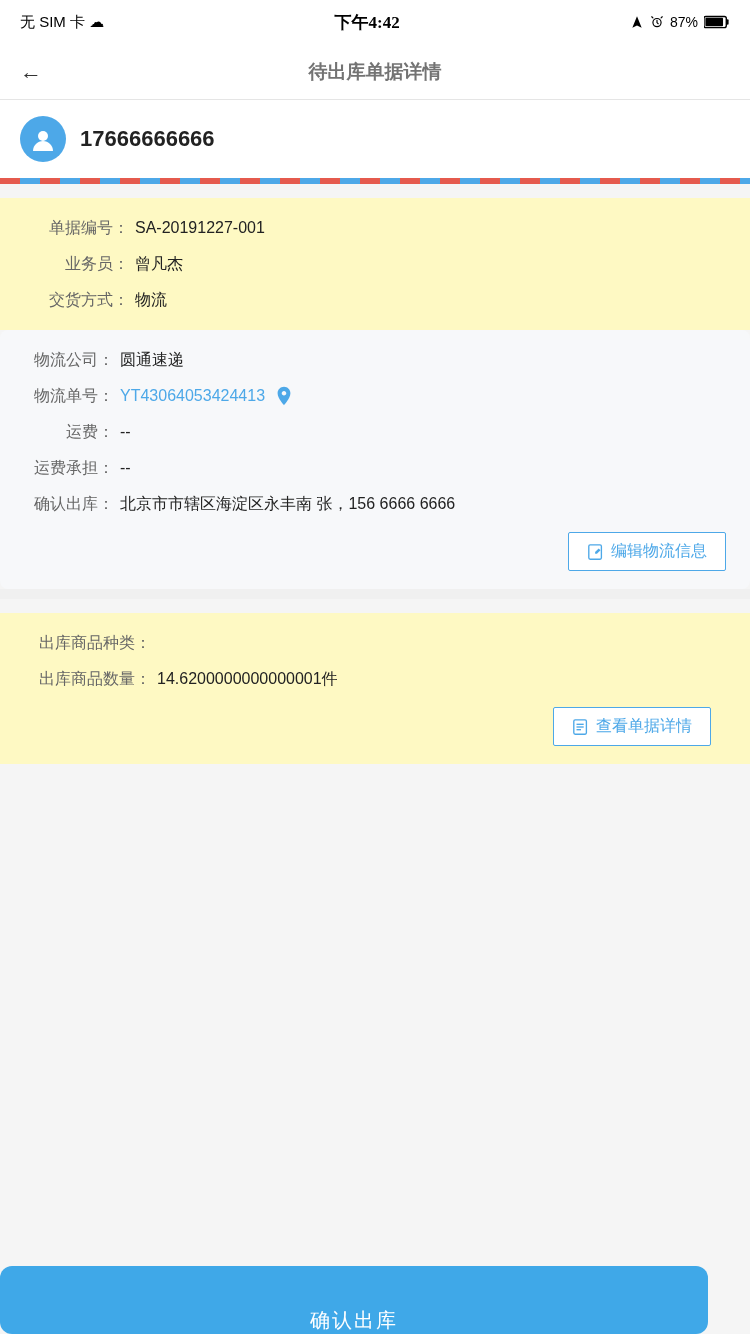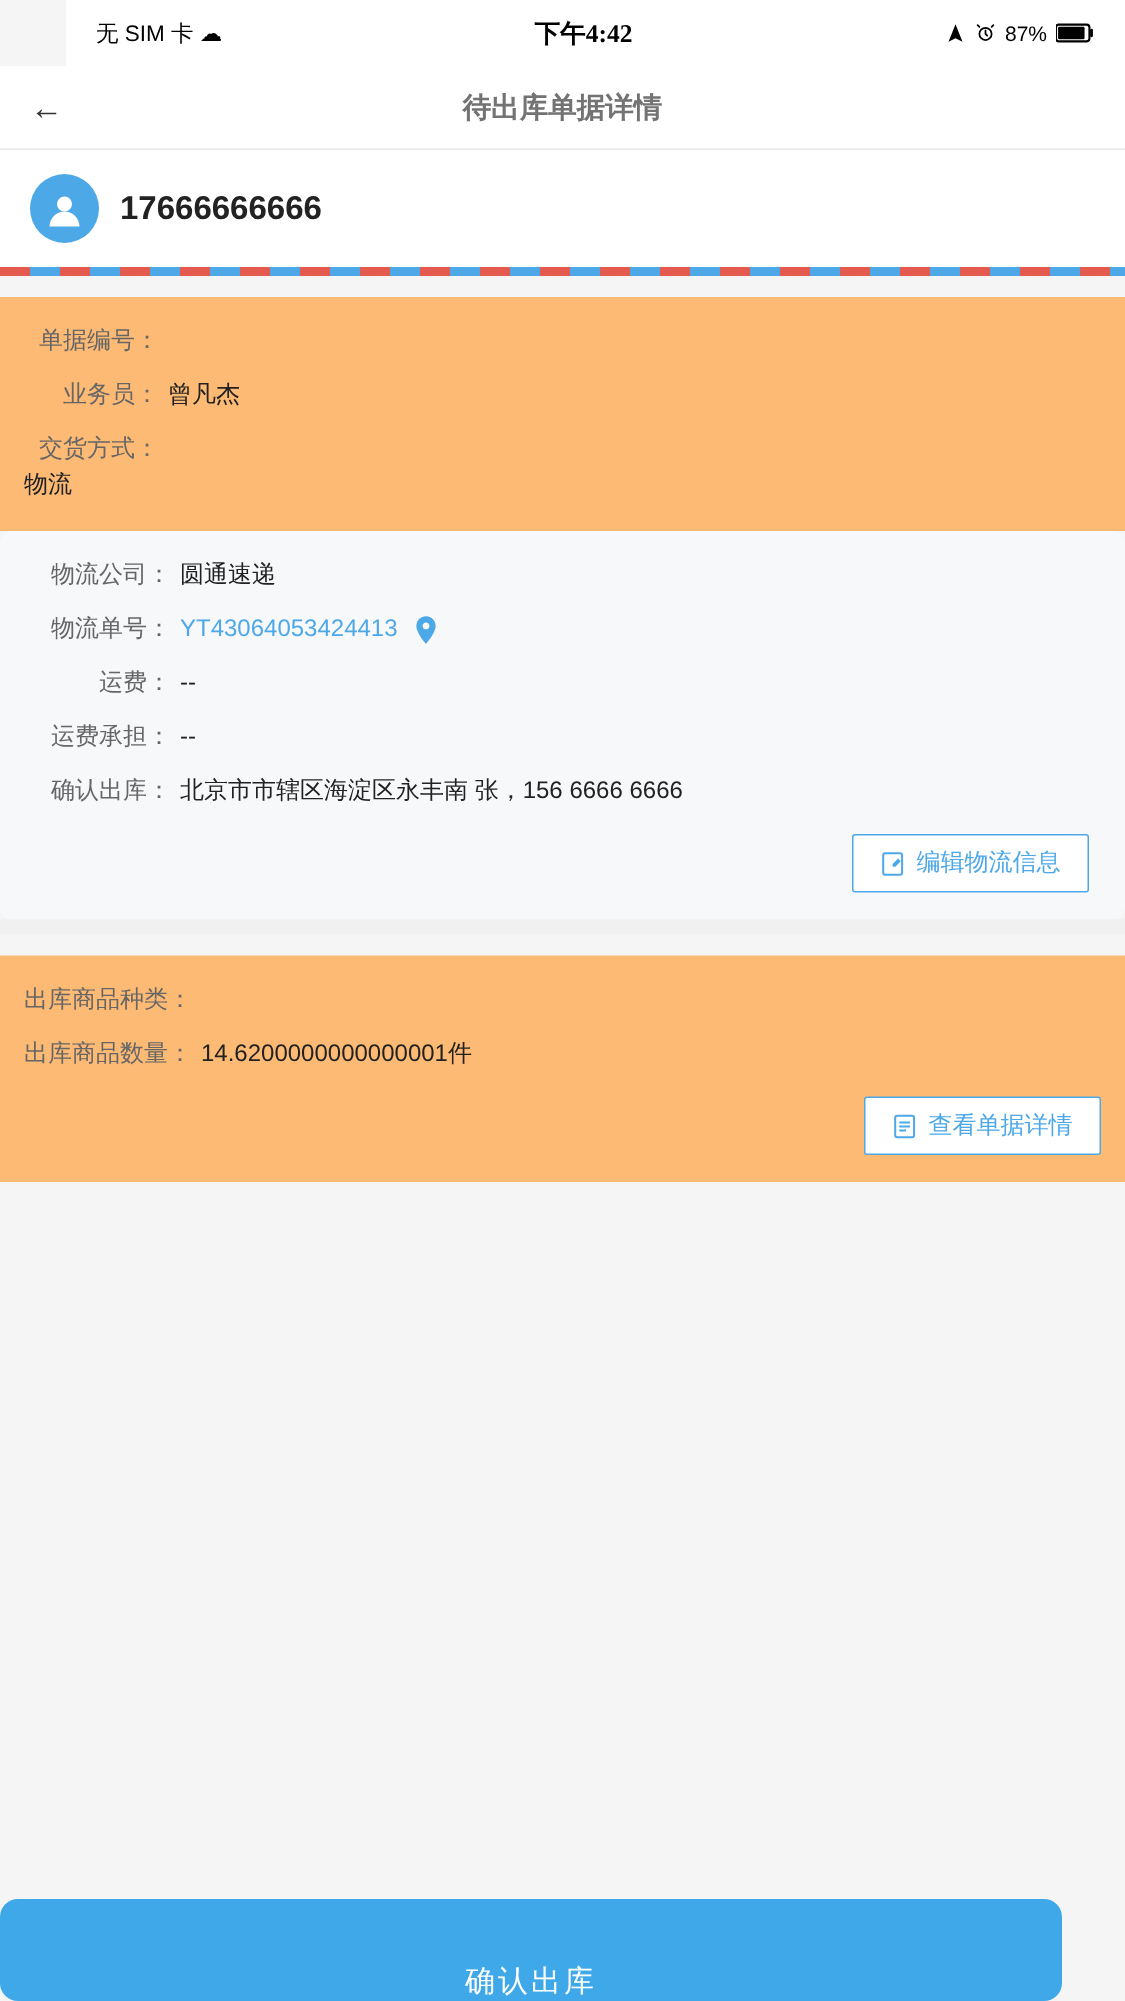--- a/index.html
+++ b/index.html
@@ -16,21 +16,20 @@
     
     .status-bar {
       background: #fff;
       height: 44px;
       display: flex;
       align-items: center;
       justify-content: space-between;
       padding: 0 20px;
       font-size: 15px;
       font-weight: 500;
-      margin-left: 44px;
     }
     .status-bar-left { display: flex; align-items: center; gap: 10px; }
     .status-bar-center { font-size: 17px; font-weight: 600; font-family: Liberation Serif, serif; }
     .status-bar-right { display: flex; align-items: center; gap: 6px; font-size: 14px; }
 
     
     .nav-bar {
       background: #fff;
       height: 56px;
       display: flex;
@@ -82,40 +81,40 @@
       height: 6px;
       background: repeating-linear-gradient(
         90deg,
         #e55a4e 0px, #e55a4e 20px,
         #4da8e8 20px, #4da8e8 40px
       );
     }
 
     
     .section {
-      background: #fdba74;
+      background: #fef9c3;
       margin: 14px 0 0 0;
-      padding: 18px 16px;
+      padding: 18px 39px;
     }
     .section-card {
       background: #f7f8fa;
       border-radius: 8px;
       margin: 14px 0 0 0;
       padding: 18px 24px;
     }
 
     .info-row {
       display: flex;
       align-items: flex-start;
       margin-bottom: 12px;
       font-size: 16px;
       color: #333;
       line-height: 1.5;
     }
-    .info-row:last-child { margin-bottom: 0; flex-direction: column; }
+    .info-row:last-child { margin-bottom: 0; }
     .info-label {
       color: #666;
       min-width: 90px;
       text-align: right;
       margin-right: 6px;
       flex-shrink: 0;
     }
     .info-value {
       color: #222;
       flex: 1;
@@ -229,20 +228,21 @@
     </svg>
   </div>
   <span class="user-phone">17666666666</span>
 </div>
 
 <div class="dashed-divider"></div>
 
 <div class="section">
   <div class="info-row">
     <span class="info-label">单据编号：</span>
+    <span class="info-value">SA-20191227-001</span>
   </div>
   <div class="info-row">
     <span class="info-label">业务员：</span>
     <span class="info-value">曾凡杰</span>
   </div>
   <div class="info-row">
     <span class="info-label">交货方式：</span>
     <span class="info-value">物流</span>
   </div>
 </div>

